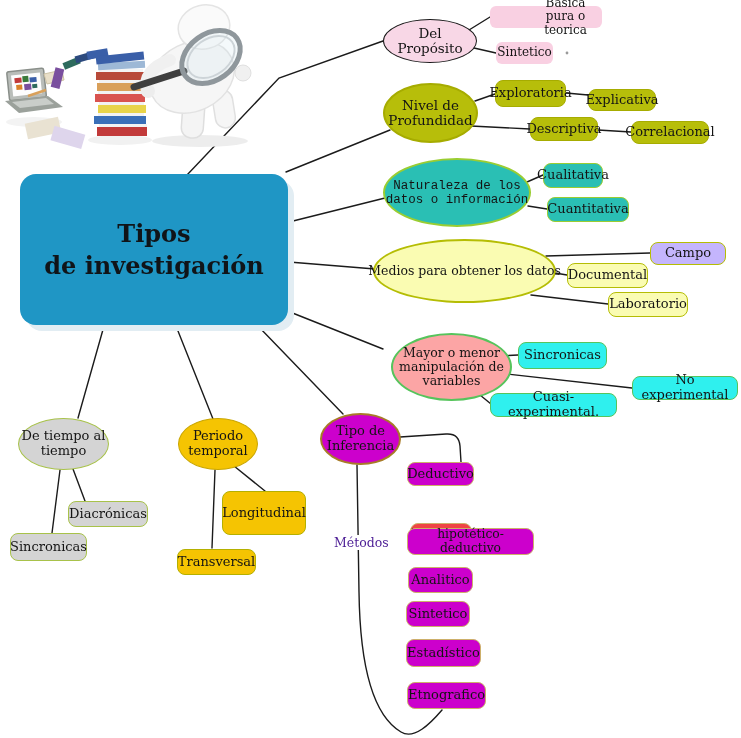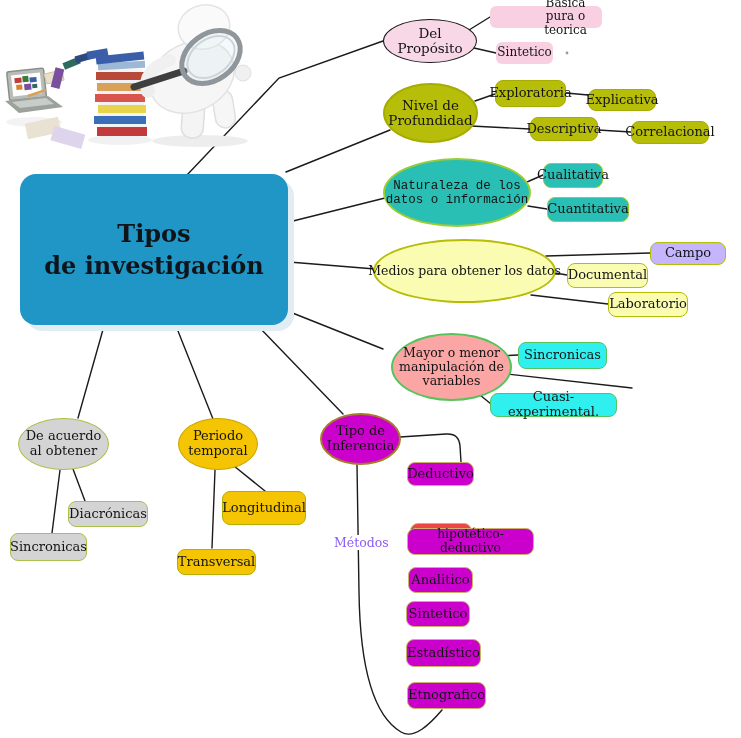--- a/index.html
+++ b/index.html
@@ -14,21 +14,21 @@
     text-align:center;box-sizing:border-box;line-height:1.12;cursor:default;
   }
   .ellipse{border-radius:50%;border:2px solid transparent;}
   .leaf{border-radius:8px;border:1.5px solid transparent;font-size:13px;padding:1px 4px;}
   .central{
     left:20px;top:174px;width:268px;height:151px;border-radius:16px;
     box-shadow:6px 6px 0 #e2edf3;font-weight:bold;font-size:24px;line-height:1.3;
     color:#101418;
   }
   .edge-label{
-    position:absolute;z-index:3;background:#ffffff;font-size:12.5px;color:#8b5cf6;
+    position:absolute;z-index:3;background:#ffffff;font-size:12.5px;color:#4c1d95;
     text-align:center;
   }
   .f12{font-size:12px;}
   .f123{font-size:12.3px;}
   .f125{font-size:12.5px;}
   .f135{font-size:13.5px;}
   .nowrap{white-space:nowrap;}
   .wire{fill:none;stroke-width:1.4px;stroke-linecap:round;}
 </style>
 </head>
@@ -189,38 +189,41 @@
   <div class="node leaf" style="left: 608px; top: 292px; width: 80px; height: 25px; background-color: rgb(250, 252, 178); border-color: rgb(181, 189, 4);">
     <span>Laboratorio</span>
   </div>
 
   <div class="node ellipse f125" style="left: 391px; top: 333px; width: 121px; height: 68px; background-color: #fca5a5; border-color: rgb(86, 196, 92);">
     <span>Mayor o menor manipulación de variables</span>
   </div>
   <div class="node leaf" style="left: 518px; top: 342px; width: 89px; height: 27px; background-color: rgb(47, 240, 238); border-color: rgb(86, 196, 92);">
     <span>Sincronicas</span>
   </div>
+  <div class="node leaf" style="left: 632px; top: 376px; width: 106px; height: 24px; background-color: rgb(47, 240, 238); border-color: rgb(86, 196, 92);">
+    <span>No experimental</span>
+  </div>
   <div class="node leaf" style="left: 490px; top: 393px; width: 127px; height: 24px; background-color: rgb(47, 240, 238); border-color: rgb(86, 196, 92);">
     <span>Cuasi-experimental.</span>
   </div>
 
   <div class="node ellipse" style="left: 18px; top: 418px; width: 91px; height: 52px; border-width: 1.5px; font-size: 13px; background-color: rgb(212, 212, 212); border-color: rgb(168, 194, 74);">
-    <span>De acuerdo al obtener</span>
+    <span>De tiempo al tiempo</span>
   </div>
   <div class="node leaf" style="left: 68px; top: 501px; width: 80px; height: 26px; background-color: rgb(212, 212, 212); border-color: rgb(168, 194, 74);">
     <span>Diacrónicas</span>
   </div>
   <div class="node leaf" style="left: 10px; top: 533px; width: 77px; height: 28px; background-color: rgb(212, 212, 212); border-color: rgb(168, 194, 74);">
     <span>Sincronicas</span>
   </div>
 
   <div class="node ellipse" style="left: 178px; top: 418px; width: 80px; height: 52px; border-width: 1.5px; font-size: 13px; background-color: rgb(245, 196, 2); border-color: rgb(201, 166, 2);">
     <span>Periodo temporal</span>
   </div>
-  <div class="node leaf" style="left: 222px; top: 491px; width: 84px; height: 34px; background-color: rgb(245, 196, 2); border-color: rgb(181, 176, 0);">
+  <div class="node leaf" style="left: 222px; top: 491px; width: 84px; height: 44px; background-color: rgb(245, 196, 2); border-color: rgb(181, 176, 0);">
     <span>Longitudinal</span>
   </div>
   <div class="node leaf" style="left: 177px; top: 549px; width: 79px; height: 26px; background-color: rgb(245, 196, 2); border-color: rgb(181, 176, 0);">
     <span>Transversal</span>
   </div>
 
   <div class="node ellipse" style="left: 320px; top: 413px; width: 81px; height: 52px; font-size: 13px; background-color: rgb(204, 0, 204); border-color: rgb(168, 123, 40);">
     <span>Tipo de Inferencia</span>
   </div>
   <div class="edge-label" style="left:334px;top:535px;width:50px;">Métodos</div>

